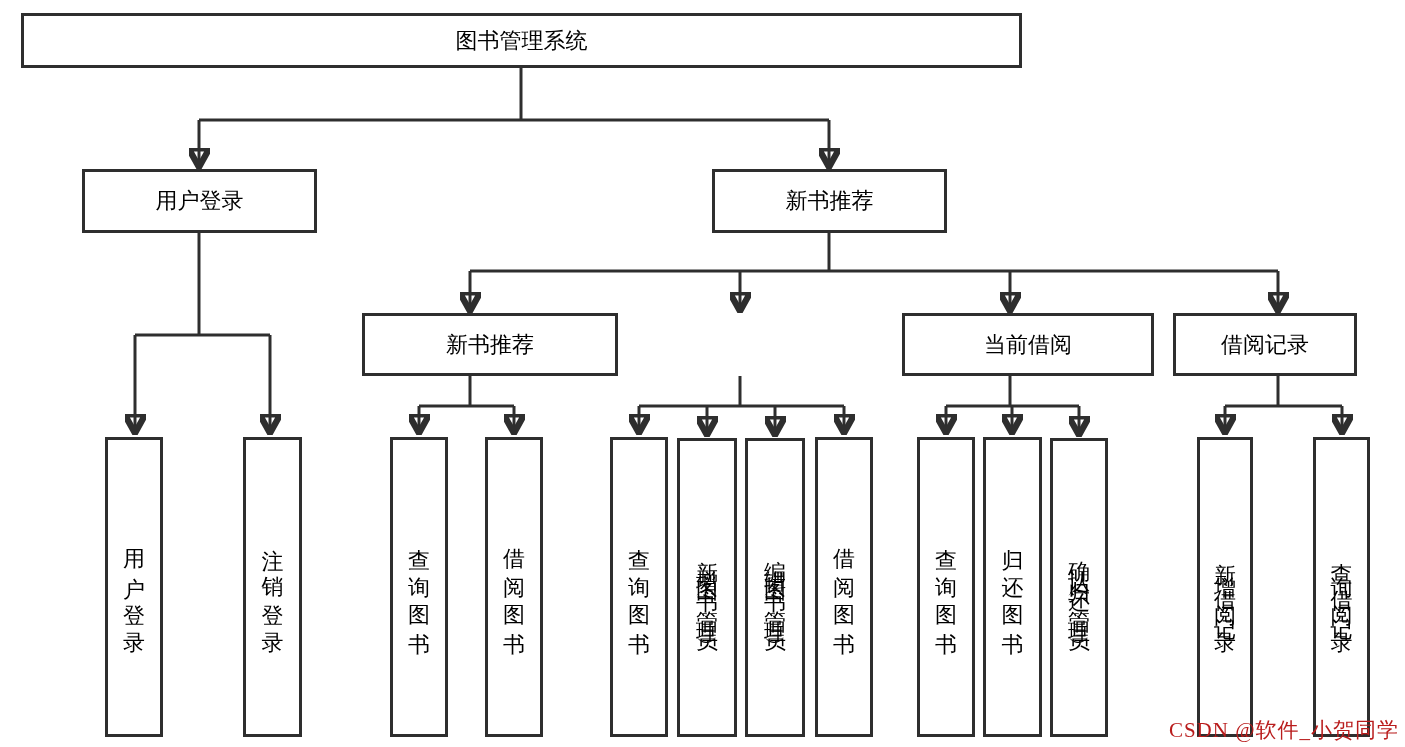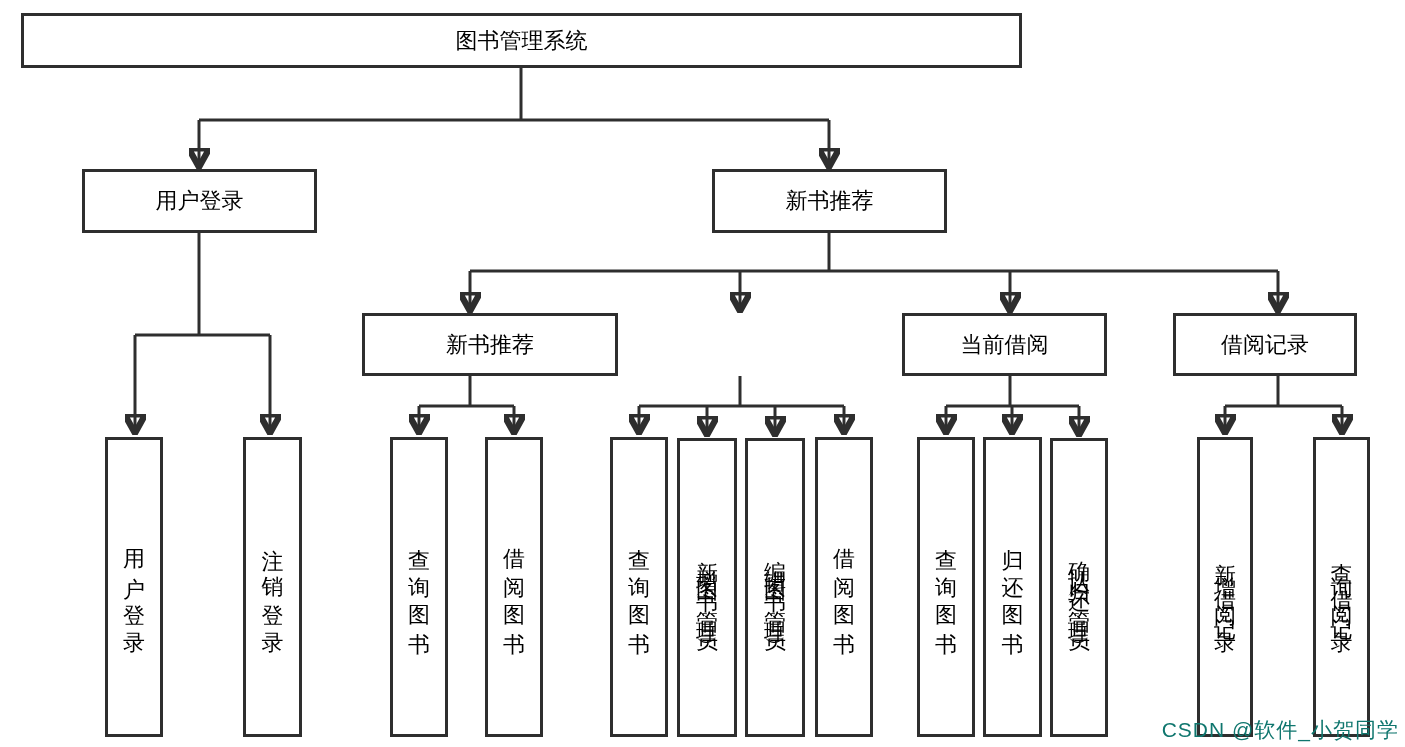--- a/index.html
+++ b/index.html
@@ -40,22 +40,23 @@
     white-space: normal;
   }
   .node.v.spread { letter-spacing: 28px; }
   .node.v.med   { letter-spacing: 14px; }
   .watermark {
     position: absolute;
     right: 6px;
     bottom: 3px;
     font-size: 21px;
     letter-spacing: 1px;
-    color: #0f766e;
+    color: #b91c1c;
     pointer-events: none;
+    font-family: Liberation Serif, serif;
   }
 </style>
 </head>
 <body>
 
 <div class="stage">
 
   <svg class="connectors" viewBox="0 0 1405 747" xmlns="http://www.w3.org/2000/svg">
     <defs>
       <marker id="arrow" viewBox="0 0 10 10" refX="7.5" refY="5" markerWidth="7" markerHeight="7" orient="auto">
@@ -117,21 +118,21 @@
       <path d="M1342 406 V430" marker-end="url(#arrow)"></path>
     </g>
   </svg>
 
   <div class="node" style="left:21px; top:13px; width:1001px; height:55px;">图书管理系统</div>
 
   <div class="node" style="left:82px; top:169px; width:235px; height:64px;">用户登录</div>
   <div class="node" style="left:712px; top:169px; width:235px; height:64px;">新书推荐</div>
 
   <div class="node" style="left:362px; top:313px; width:256px; height:63px;">新书推荐</div>
-  <div class="node" style="left:902px; top:313px; width:205px; height:63px;">当前借阅</div>
+  <div class="node" style="left:902px; top:313px; width:252px; height:63px;">当前借阅</div>
   <div class="node" style="left:1173px; top:313px; width:184px; height:63px;">借阅记录</div>
 
   <div class="node v spread" style="left:105px; top:437px; width:58px; height:300px;">用户登录</div>
   <div class="node v spread" style="left:243px; top:437px; width:59px; height:300px;">注销登录</div>
 
   <div class="node v spread" style="left:390px; top:437px; width:58px; height:300px;">查询图书</div>
   <div class="node v spread" style="left:485px; top:437px; width:58px; height:300px;">借阅图书</div>
 
   <div class="node v spread" style="left:610px; top:437px; width:58px; height:300px;">查询图书</div>
   <div class="node v" style="left:677px; top:438px; width:60px; height:299px;">新增图书（管理员）</div>

